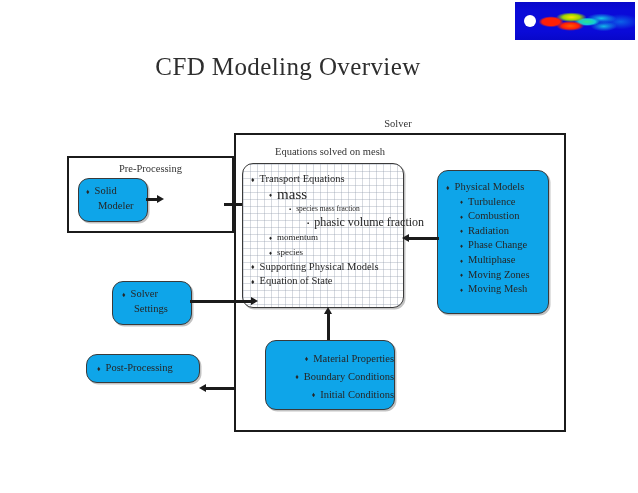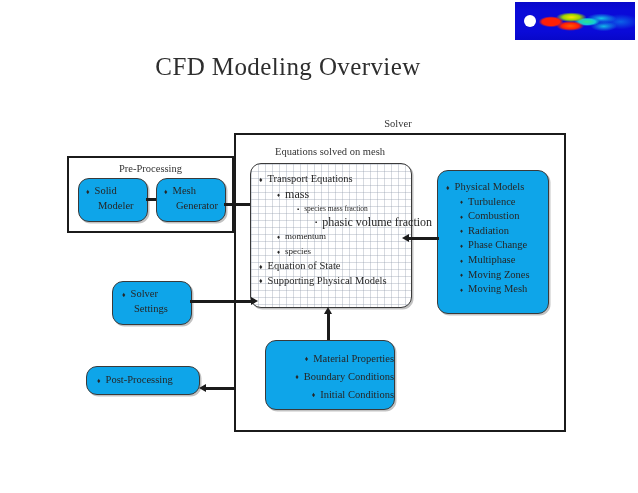--- a/index.html
+++ b/index.html
@@ -95,41 +95,35 @@
   <div class="roundbox" style="left:78px;top:178px;width:68px;height:42px;">
     <div class="lines" style="padding:5px 0 0 7px;">
       <div class="b1">Solid</div>
       <div style="padding-left:12px;">Modeler</div>
     </div>
   </div>
 
   <div class="hline" style="left:146px;top:198px;width:12px;"></div>
   <div class="arrow-r" style="left:157px;top:194.5px;"></div>
 
-  <div class="roundbox" style="left:156px;top:178px;width:68px;height:42px;">
-    <div class="lines" style="padding:5px 0 0 7px;">
-      <div class="b1">Mesh</div>
-      <div style="padding-left:12px;">Generator</div>
-    </div>
-  </div>
 
   <div class="hline" style="left:224px;top:203px;width:28px;"></div>
   <div class="arrow-r" style="left:251px;top:199.5px;"></div>
 
   <div class="boxlabel" style="left:246px;top:146px;width:168px;">Equations solved on mesh</div>
-  <div class="roundbox meshbox" style="left:250px;top:163px;width:160px;height:143px;">
+  <div class="roundbox meshbox" style="left:242px;top:163px;width:160px;height:143px;">
     <div class="lines" style="padding:8px 0 0 8px;">
       <div class="b1">Transport Equations</div>
-      <div class="b2" style="margin-left:18px;font-size:12px;">mass</div>
+      <div class="b2" style="margin-left:18px;font-size:15px;">mass</div>
       <div class="b3" style="margin-left:38px;font-size:7.5px;line-height:13px;">species mass fraction</div>
       <div class="b3" style="margin-left:56px;font-size:12px;line-height:13px;text-align:right;">phasic volume fraction</div>
       <div class="b2" style="margin-left:18px;font-size:9px;">momentum</div>
       <div class="b2" style="margin-left:18px;font-size:9px;">species</div>
+      <div class="b1">Supporting Physical Models</div>
       <div class="b1">Equation of State</div>
-      <div class="b1">Supporting Physical Models</div>
     </div>
   </div>
 
   <div class="roundbox" style="left:437px;top:170px;width:110px;height:142px;">
     <div class="lines" style="padding:9px 0 0 8px;">
       <div class="b1">Physical Models</div>
       <div class="b2" style="margin-left:14px;">Turbulence</div>
       <div class="b2" style="margin-left:14px;">Combustion</div>
       <div class="b2" style="margin-left:14px;">Radiation</div>
       <div class="b2" style="margin-left:14px;">Phase Change</div>
@@ -155,21 +149,21 @@
 
   <div class="roundbox" style="left:112px;top:281px;width:78px;height:42px;">
     <div class="lines" style="padding:5px 0 0 9px;">
       <div class="b1">Solver</div>
       <div style="padding-left:12px;">Settings</div>
     </div>
   </div>
   <div class="hline" style="left:190px;top:300px;width:62px;"></div>
   <div class="arrow-r" style="left:251px;top:296.5px;"></div>
 
-  <div class="roundbox" style="left:86px;top:366px;width:112px;height:27px;">
+  <div class="roundbox" style="left:86px;top:354px;width:112px;height:27px;">
     <div class="lines" style="padding:6px 0 0 10px;">
       <div class="b1">Post-Processing</div>
     </div>
   </div>
   <div class="hline" style="left:206px;top:387px;width:30px;"></div>
   <div class="arrow-l" style="left:199px;top:383.5px;"></div>
 
 </div>
 
 </body></html>

